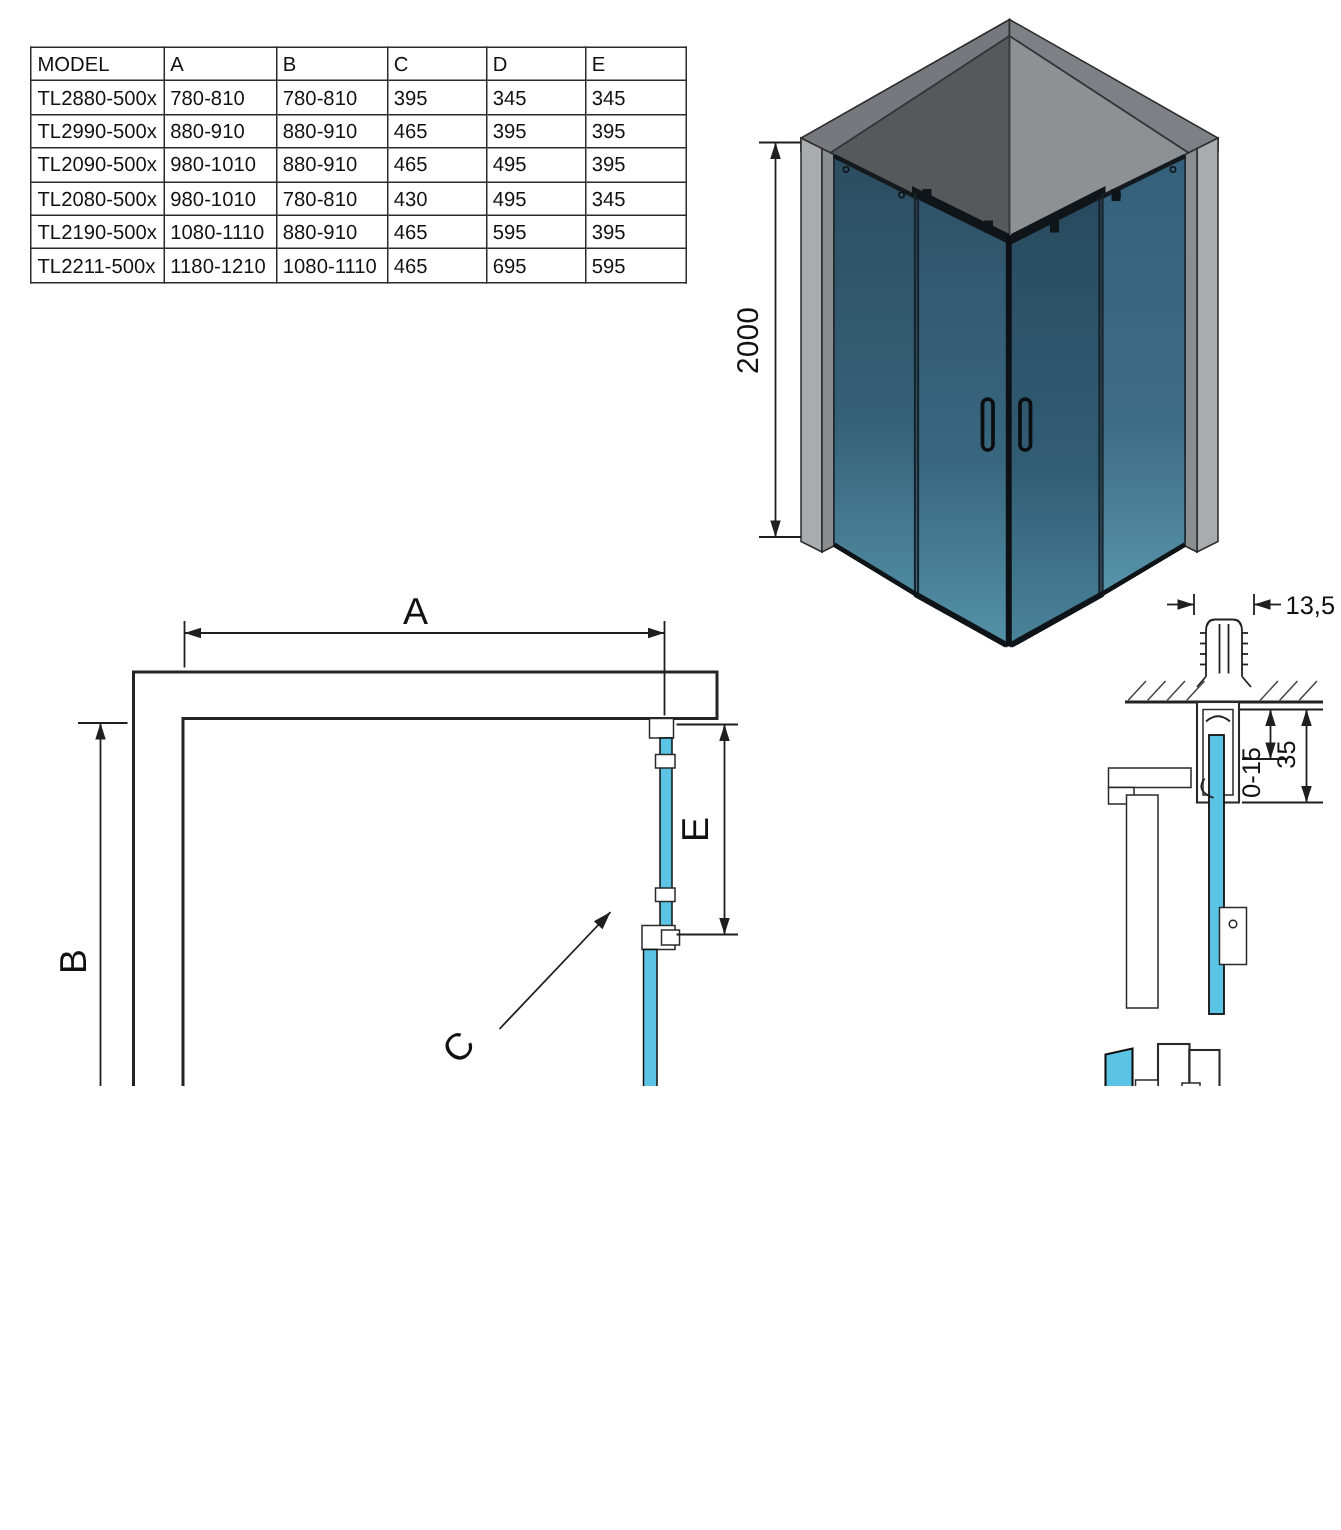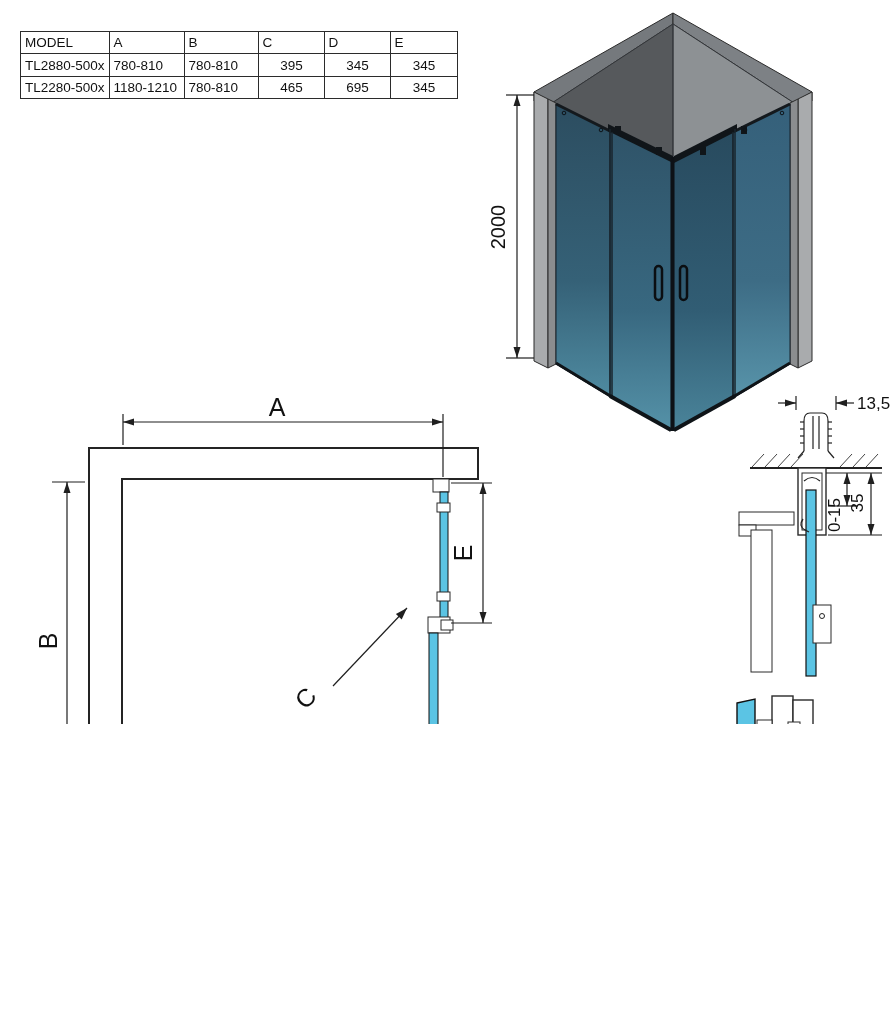--- a/index.html
+++ b/index.html
@@ -5,21 +5,21 @@
   html,body{margin:0;padding:0;background:#fff;}
   body{width:894px;height:1020px;font-family:"Liberation Sans",sans-serif;color:#1a1a1a;}
   .sheet{position:relative;width:894px;height:724px;background:#fff;overflow:hidden;}
   
   table.spec{position:absolute;left:20px;top:31px;border-collapse:collapse;table-layout:fixed;
              font-size:13.5px;color:#111;}
   table.spec th,table.spec td{border:1px solid #2b2b2b;padding:0 4px;height:21.4px;
              font-weight:400;white-space:nowrap;overflow:hidden;}
   table.spec th{text-align:left;}
   table.spec td{text-align:left;}
-  table.spec td.num{text-align:center;padding-right:3px;}
+  table.spec td.num{text-align:left;padding-right:3px;}
   svg{position:absolute;overflow:visible;}
   .ln{stroke:#1f1f1f;stroke-width:1.2;fill:none;}
   .thin{stroke:#444;stroke-width:1;fill:none;}
   .struct{fill:#ffffff;stroke:#2a2a2a;stroke-width:1.4;}
   .structthin{fill:#ffffff;stroke:#2a2a2a;stroke-width:1;}
   .arrow{fill:#1f1f1f;stroke:none;}
   .dimtxt{fill:#111;}
   .dash{fill:none;stroke:#2a2a2a;stroke-width:1.2;stroke-dasharray:5 4;}
 </style>
 </head>
@@ -49,26 +49,58 @@
     <tbody>
         <tr>
           <td>TL2880-500x</td>
           <td>780-810</td>
           <td>780-810</td>
           <td class="num">395</td>
           <td class="num">345</td>
           <td class="num">345</td>
         </tr>
         <tr>
-          <td>TL2280-500x</td>
+          <td>TL2990-500x</td>
+          <td>880-910</td>
+          <td>880-910</td>
+          <td class="num">465</td>
+          <td class="num">395</td>
+          <td class="num">395</td>
+        </tr>
+        <tr>
+          <td>TL2090-500x</td>
+          <td>980-1010</td>
+          <td>880-910</td>
+          <td class="num">465</td>
+          <td class="num">495</td>
+          <td class="num">395</td>
+        </tr>
+        <tr>
+          <td>TL2080-500x</td>
+          <td>980-1010</td>
+          <td>780-810</td>
+          <td class="num">430</td>
+          <td class="num">495</td>
+          <td class="num">345</td>
+        </tr>
+        <tr>
+          <td>TL2190-500x</td>
+          <td>1080-1110</td>
+          <td>880-910</td>
+          <td class="num">465</td>
+          <td class="num">595</td>
+          <td class="num">395</td>
+        </tr>
+        <tr>
+          <td>TL2211-500x</td>
           <td>1180-1210</td>
-          <td>780-810</td>
+          <td>1080-1110</td>
           <td class="num">465</td>
           <td class="num">695</td>
-          <td class="num">345</td>
+          <td class="num">595</td>
         </tr>
       </tbody>
   </table>
 
   <svg style="left:490px;top:0" width="404" height="440" viewBox="0 0 404 440">
     <defs>
       <linearGradient id="gFL" x1="0" y1="0" x2="0" y2="1">
         <stop offset="0" stop-color="#2c4d60"></stop>
           <stop offset="0.6" stop-color="#356177"></stop>
           <stop offset="1" stop-color="#4f8ba1"></stop>

